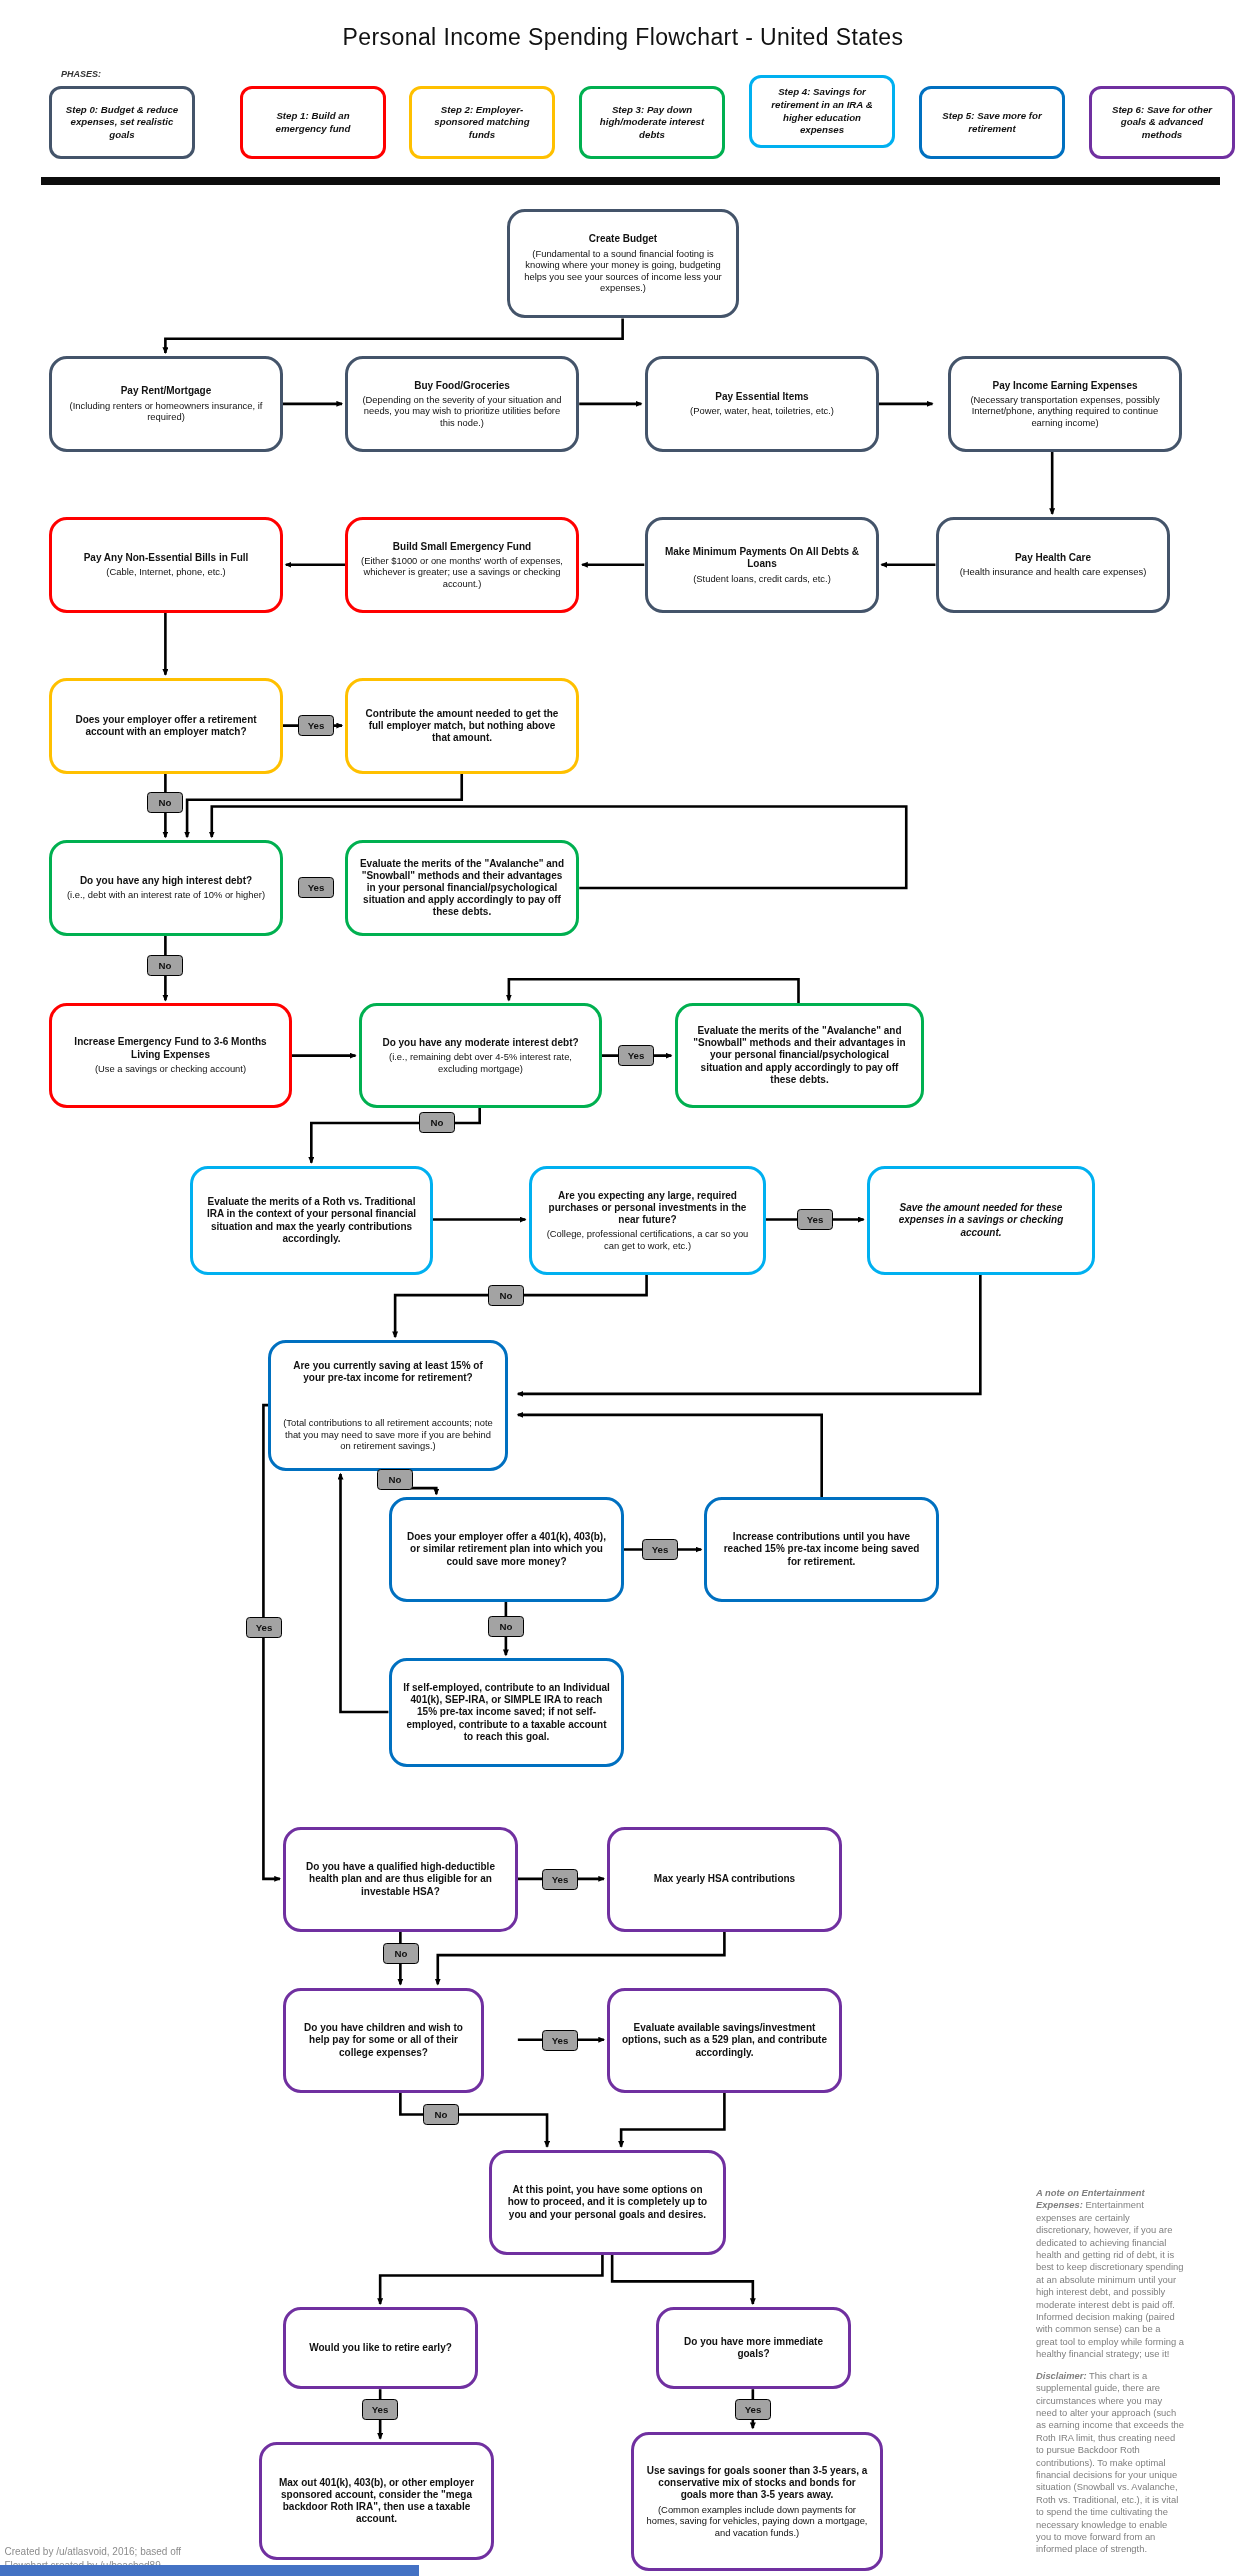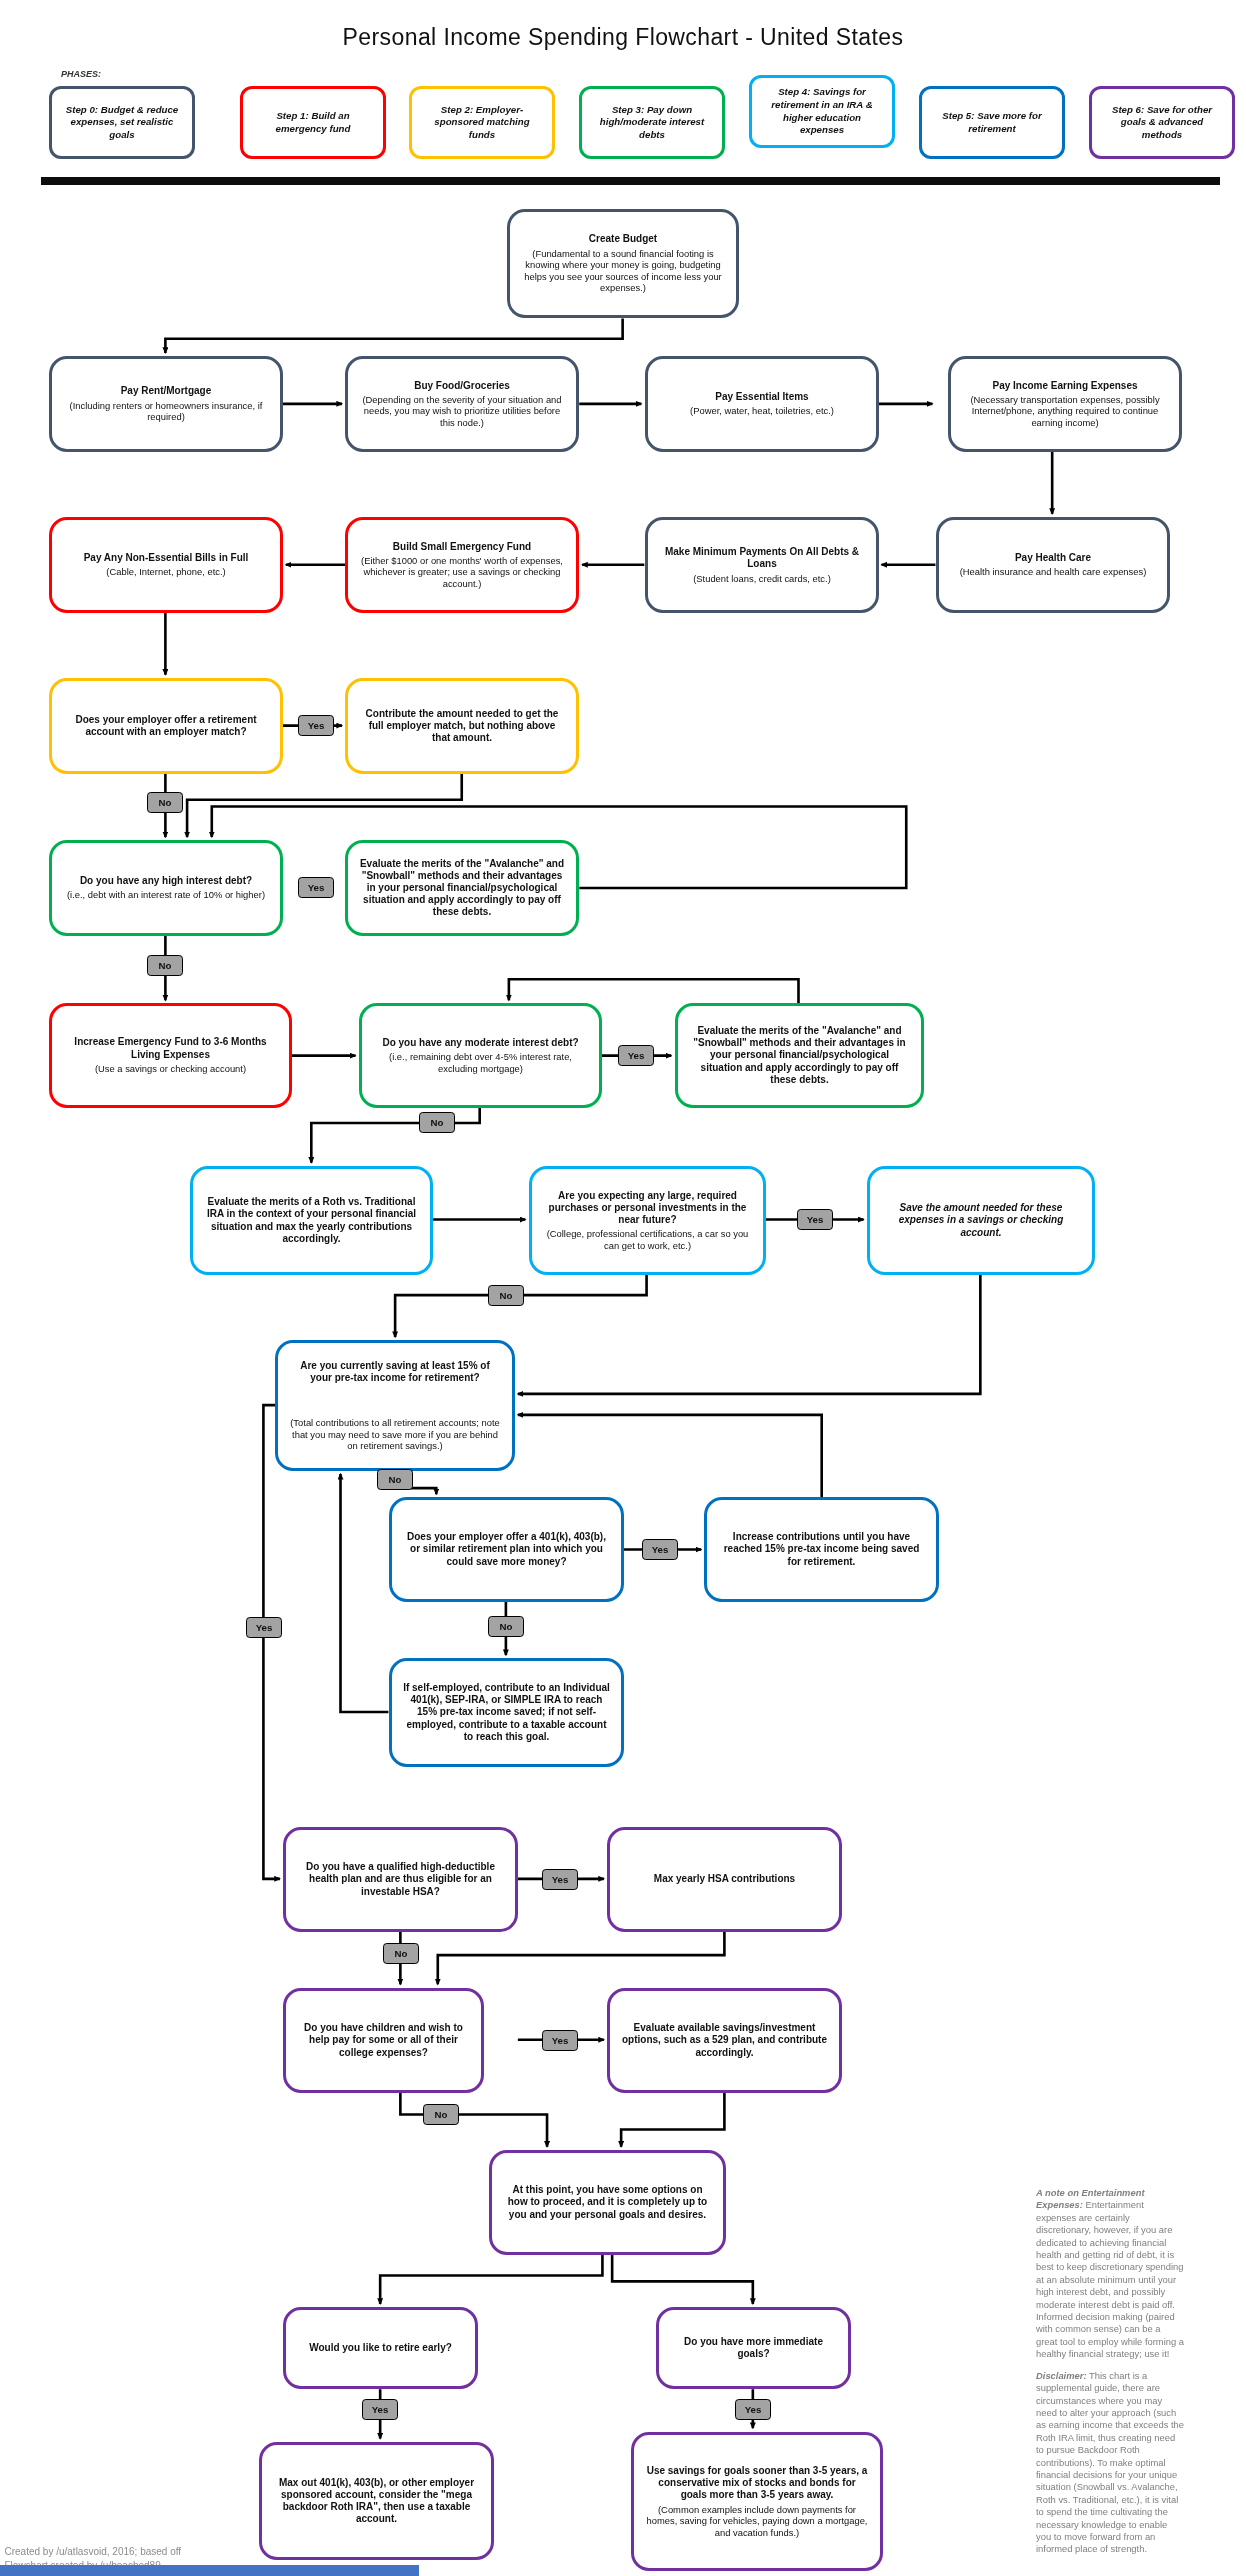--- a/index.html
+++ b/index.html
@@ -189,21 +189,21 @@
     <div class="node" style="left: 190px; top: 1166px; width: 243px; height: 109px; border-color: rgb(0, 176, 240); border-width: 3.7px;">
       <div class="t">Evaluate the merits of a Roth vs. Traditional IRA in the context of your personal financial situation and max the yearly contributions accordingly.</div>
     </div>
     <div class="node" style="left: 529px; top: 1166px; width: 237px; height: 109px; border-color: rgb(0, 176, 240); border-width: 3.7px;">
       <div class="t">Are you expecting any large, required purchases or personal investments in the near future?</div>
       <div class="b">(College, professional certifications, a car so you can get to work, etc.)</div>
     </div>
     <div class="node" style="left: 867px; top: 1166px; width: 228px; height: 109px; border-color: rgb(0, 176, 240); border-width: 3.7px; font-style: italic;">
       <div class="t">Save the amount needed for these expenses in a savings or checking account.</div>
     </div>
-    <div class="node" style="left: 275px; top: 1340px; width: 240px; height: 131px; border-color: rgb(0, 112, 192); border-width: 3.7px; gap: 31px;">
+    <div class="node" style="left: 268px; top: 1340px; width: 240px; height: 131px; border-color: rgb(0, 112, 192); border-width: 3.7px; gap: 31px;">
       <div class="t">Are you currently saving at least 15% of your pre-tax income for retirement?</div>
       <div class="b">(Total contributions to all retirement accounts; note that you may need to save more if you are behind on retirement savings.)</div>
     </div>
     <div class="node" style="left: 389px; top: 1497px; width: 235px; height: 105px; border-color: rgb(0, 112, 192); border-width: 3.7px;">
       <div class="t">Does your employer offer a 401(k), 403(b), or similar retirement plan into which you could save more money?</div>
     </div>
     <div class="node" style="left: 704px; top: 1497px; width: 235px; height: 105px; border-color: rgb(0, 112, 192); border-width: 3.7px;">
       <div class="t">Increase contributions until you have reached 15% pre-tax income being saved for retirement.</div>
     </div>
     <div class="node" style="left: 389px; top: 1658px; width: 235px; height: 109px; border-color: rgb(0, 112, 192); border-width: 3.7px;">

